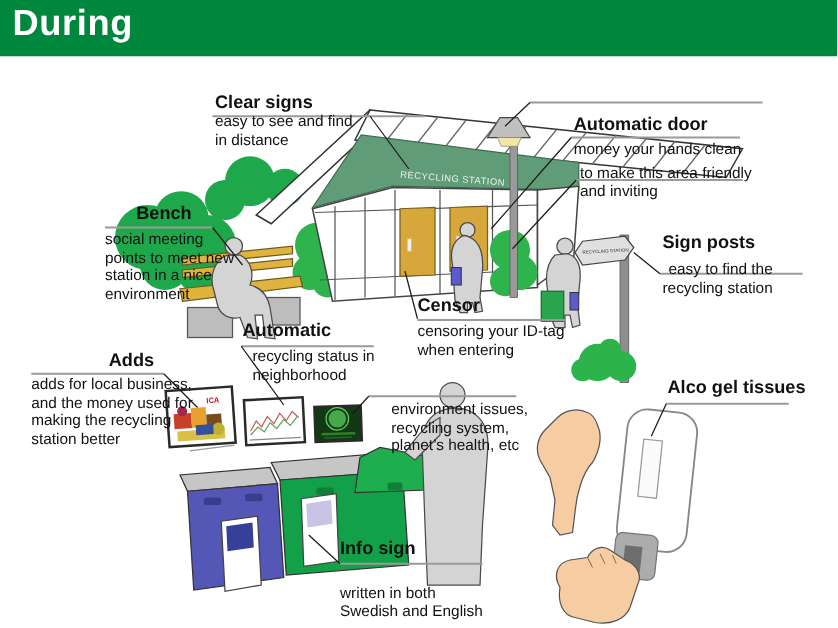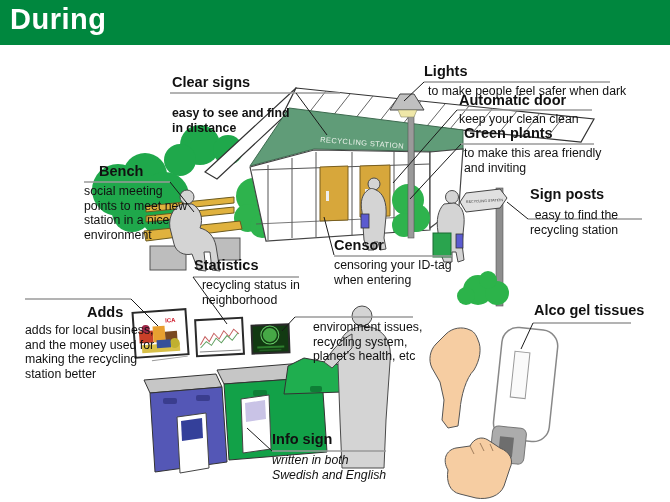--- a/index.html
+++ b/index.html
@@ -232,83 +232,78 @@
         <line x1="131" y1="299" x2="158" y2="326"></line>
         <line x1="295" y1="317" x2="282" y2="331"></line>
         <line x1="533" y1="323" x2="521" y2="349"></line>
         <line x1="272" y1="451" x2="247" y2="428"></line>
       </g>
     </g>
   </svg>
 
   <div class="callout" style="left:172px;top:75px;">
     <div class="co-title" style="">Clear signs</div>
-    <div class="co-body" style="margin-top:16px;font-weight:bold;">easy to see and find
+    <div class="co-body" style="margin-top:0;">easy to see and find
 in distance</div>
   </div>
 
-  <div class="callout" style="left:424px;top:64px;">
-    <div class="co-title">Lights</div>
-    <div class="co-body" style="margin-top:5px;margin-left:4px;">to make people feel safer when dark</div>
-  </div>
 
   <div class="callout" style="left:459px;top:93px;">
     <div class="co-title">Automatic door</div>
-    <div class="co-body" style="margin-top:4px;">keep your clean clean</div>
+    <div class="co-body" style="margin-top:4px;">money your hands clean</div>
   </div>
 
   <div class="callout" style="left:464px;top:126px;">
-    <div class="co-title">Green plants</div>
     <div class="co-body" style="margin-top:5px;">to make this area friendly
 and inviting</div>
   </div>
 
   <div class="callout" style="left:84px;top:164px;">
-    <div class="co-title" style="margin-left:15px;">Bench</div>
+    <div class="co-title" style="margin-left:25px;">Bench</div>
     <div class="co-body" style="margin-top:5px;">social meeting
 points to meet new
 station in a nice
 environment</div>
   </div>
 
   <div class="callout" style="left:334px;top:238px;">
     <div class="co-title">Censor</div>
     <div class="co-body" style="margin-top:5px;">censoring your ID-tag
 when entering</div>
   </div>
 
   <div class="callout" style="left:530px;top:187px;">
     <div class="co-title">Sign posts</div>
     <div class="co-body" style="margin-top:6px;text-align:right;">easy to find the
 recycling station</div>
   </div>
 
   <div class="callout" style="left:194px;top:258px;">
-    <div class="co-title">Statistics</div>
+    <div class="co-title">Automatic</div>
     <div class="co-body" style="margin-top:5px;margin-left:8px;">recycling status in
 neighborhood</div>
   </div>
 
   <div class="callout" style="left:25px;top:282px;">
-    <div class="co-title" style="margin-left:62px;margin-top:23px;">Adds</div>
+    <div class="co-title" style="margin-left:62px;">Adds</div>
     <div class="co-body" style="margin-top:3px;">adds for local business,
 and the money used for
 making the recycling
 station better</div>
   </div>
 
   <div class="callout" style="left:297px;top:299px;">
     <div class="co-body" style="margin-top:21px;margin-left:16px;">environment issues,
 recycling system,
 planet’s health, etc</div>
   </div>
 
   <div class="callout" style="left:534px;top:303px;">
     <div class="co-title">Alco gel tissues</div>
   </div>
 
   <div class="callout" style="left:272px;top:432px;">
     <div class="co-title">Info sign</div>
-    <div class="co-body" style="margin-top:6px;font-style:italic;">written in both
+    <div class="co-body" style="margin-top:20px;">written in both
 Swedish and English</div>
   </div>
 
 </div>
 
 </body></html>

